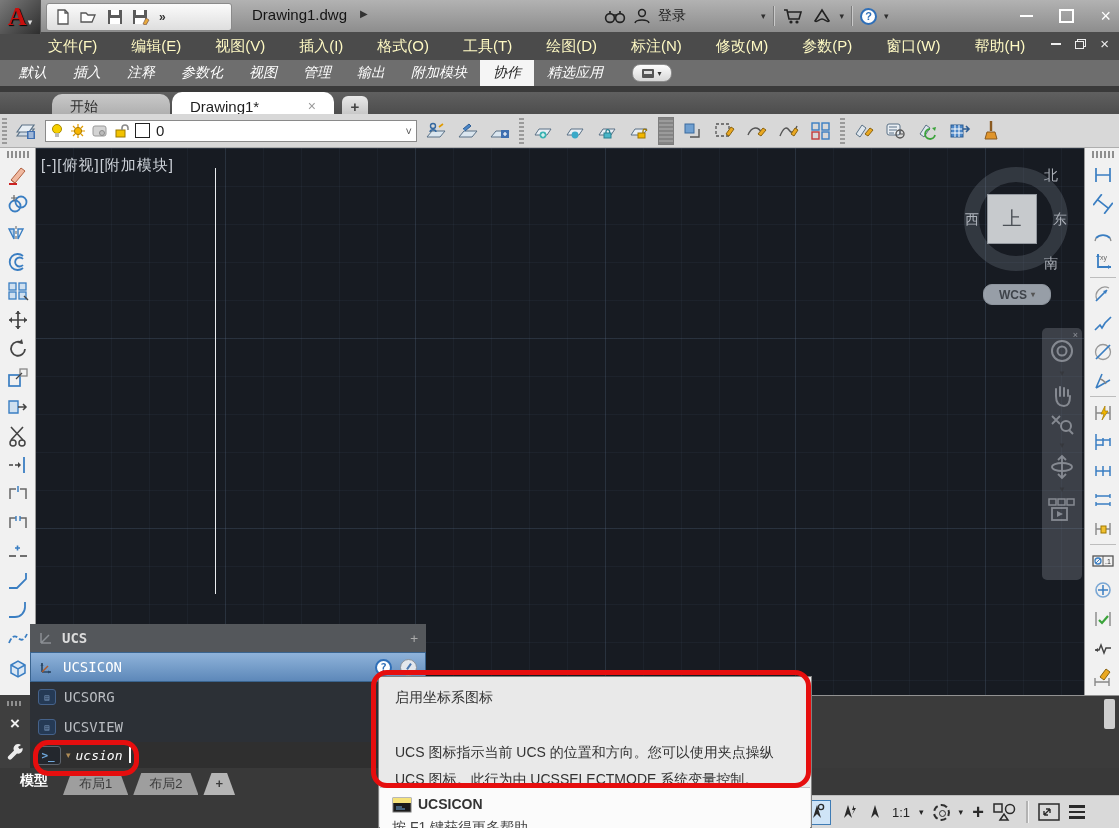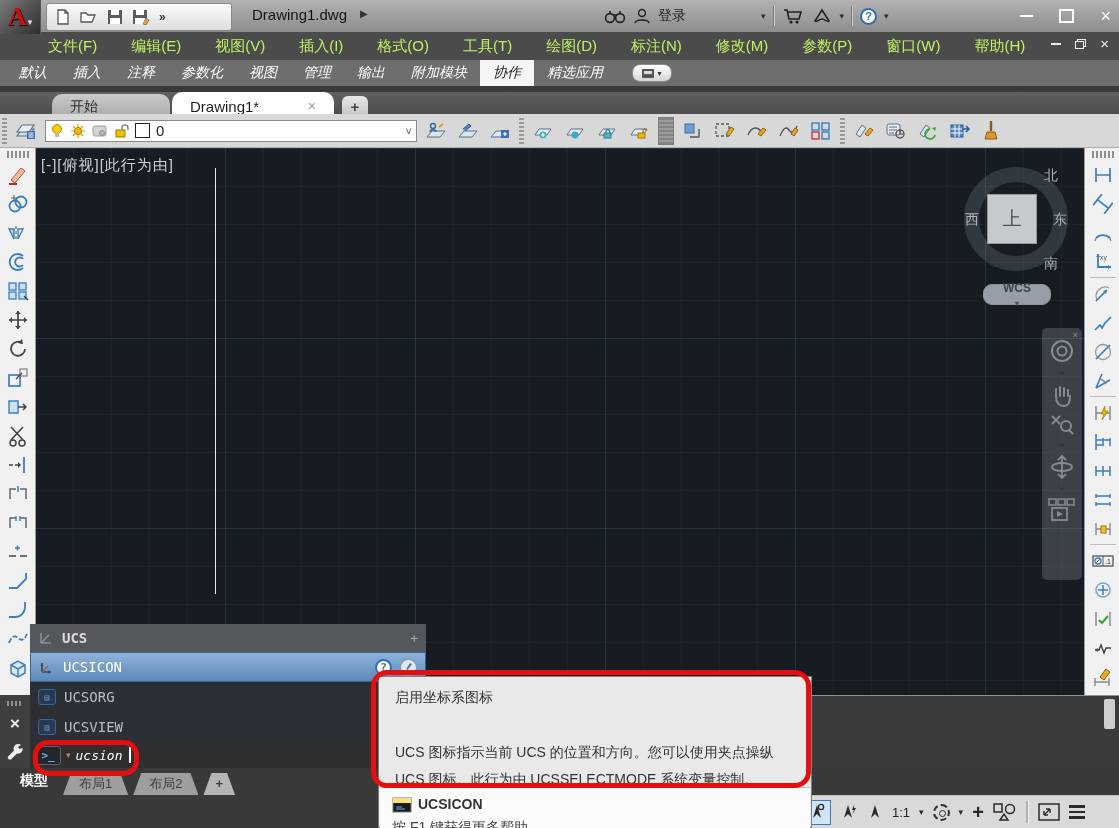--- a/index.html
+++ b/index.html
@@ -24,21 +24,21 @@
   .signin{left:604px;top:4px;height:24px;display:flex;align-items:center;gap:7px;color:#1c1c1c;font-size:14px;}
   .caret{color:#2e2e2e;font-size:9px;}
   .vsep{width:1px;height:20px;background:#7c7c7c;border-right:1px solid #c9c9c9;}
   .winbtns{right:8px;top:0;height:32px;display:flex;align-items:center;gap:26px;}
   .wm-bar{width:13px;height:2px;background:#fff;}
   .wm-box{width:11px;height:10px;border:2px solid #fff;}
   .wm-x{color:#fff;font-size:18px;line-height:18px;}
   
   .menubar{left:0;top:32px;width:1119px;height:28px;background:#4b4b4b;display:flex;align-items:center;
            padding-left:48px;gap:34px;box-sizing:border-box;}
-  .menubar span.mi{color:#bef264;font-size:15px;white-space:nowrap;}
+  .menubar span.mi{color:#fef9c3;font-size:15px;white-space:nowrap;}
   .mwin{position:absolute;right:10px;top:38px;display:flex;gap:14px;align-items:center;}
   .mw-bar{width:10px;height:2px;background:#eee;}
   .mw-rest{position:relative;width:11px;height:10px;}
   .mw-rest i{position:absolute;border:1.5px solid #eee;width:7px;height:6px;}
   .mw-rest i:first-child{right:0;top:0;} .mw-rest i:last-child{left:0;bottom:0;background:#4b4b4b;}
   .mw-x{color:#eee;font-size:15px;line-height:12px;}
   
   .ribbontabs{left:0;top:60px;width:1119px;height:26px;background:#6e6e6e;display:flex;align-items:stretch;
               padding-left:6px;box-sizing:border-box;}
   .rtab{color:#fff;font-size:14px;padding:0 13px;display:flex;align-items:center;white-space:nowrap;font-style:italic;}
@@ -76,21 +76,21 @@
       linear-gradient(90deg,rgba(110,130,160,0.07) 1px,transparent 1px);
     background-size:190px 190px,190px 190px,38px 38px,38px 38px;}
   .vplabel{left:6px;top:8px;color:#ccd1d8;font-size:15px;letter-spacing:1px;}
   .drawnline{left:180px;top:20px;width:1px;height:426px;background:#e9ecef;}
   
   .vc-ring{left:929px;top:19px;width:104px;height:104px;border-radius:50%;border:15px solid rgba(150,160,172,0.22);box-sizing:border-box;}
   .vc-dir{color:#aeb3bb;font-size:14px;}
   .vc-top{left:952px;top:46px;width:50px;height:50px;background:#c7cacd;border:1px solid #93989f;box-sizing:border-box;
           display:flex;align-items:center;justify-content:center;color:#4c5157;font-size:19px;}
   .wcs{left:948px;top:136px;width:66px;height:19px;background:rgba(170,177,186,0.88);border:1px solid #8d949d;
-       border-radius:9px;display:flex;align-items:center;justify-content:center;gap:4px;color:#3f444b;font-size:12px;font-weight:bold;flex-direction:column;}
+       border-radius:9px;display:flex;align-items:center;justify-content:center;gap:4px;color:#3f444b;font-size:12px;font-weight:bold;}
   .wcs .caret{color:#555;font-size:8px;}
   
   .navbar{left:1007px;top:180px;width:40px;height:252px;background:rgba(145,153,163,0.30);border-radius:5px;
           display:flex;flex-direction:column;align-items:center;padding-top:10px;box-sizing:border-box;gap:4px;}
   .navbar .ghost{opacity:.45;}
   .nav-x{position:absolute;right:4px;top:2px;color:rgba(220,224,230,.5);font-size:9px;}
   
   .sidebar{top:148px;width:35px;height:547px;background:#f1f1f1;display:flex;flex-direction:column;align-items:center;gap:0;}
   .sidebar.left{left:0;border-right:1px solid #9a9a9a;}
   .sidebar.right{left:1084px;border-left:1px solid #9a9a9a;}
@@ -446,21 +446,21 @@
       </span>
     <span class="tbtn">
         <svg width="16" height="22">
           <path d="M7 1v10" stroke="#8a5a20" stroke-width="2.4"></path>
           <path d="M3 12h8l2 7H1z" fill="#e0952c" stroke="#8a5a20"></path>
         </svg>
       </span>
   </div>
 
   <div class="abs canvas">
-    <div class="abs vplabel">[-][俯视][此行为由]</div>
+    <div class="abs vplabel">[-][俯视][附加模块]</div>
     <div class="abs drawnline"></div>
 
     <div class="abs vc-ring"></div>
     <span class="abs vc-dir" style="left:1009px;top:19px;">北</span>
     <span class="abs vc-dir" style="left:1009px;top:107px;">南</span>
     <span class="abs vc-dir" style="left:930px;top:63px;">西</span>
     <span class="abs vc-dir" style="left:1018px;top:63px;">东</span>
     <div class="abs vc-top">上</div>
     <div class="abs wcs">
       <span>WCS</span>

